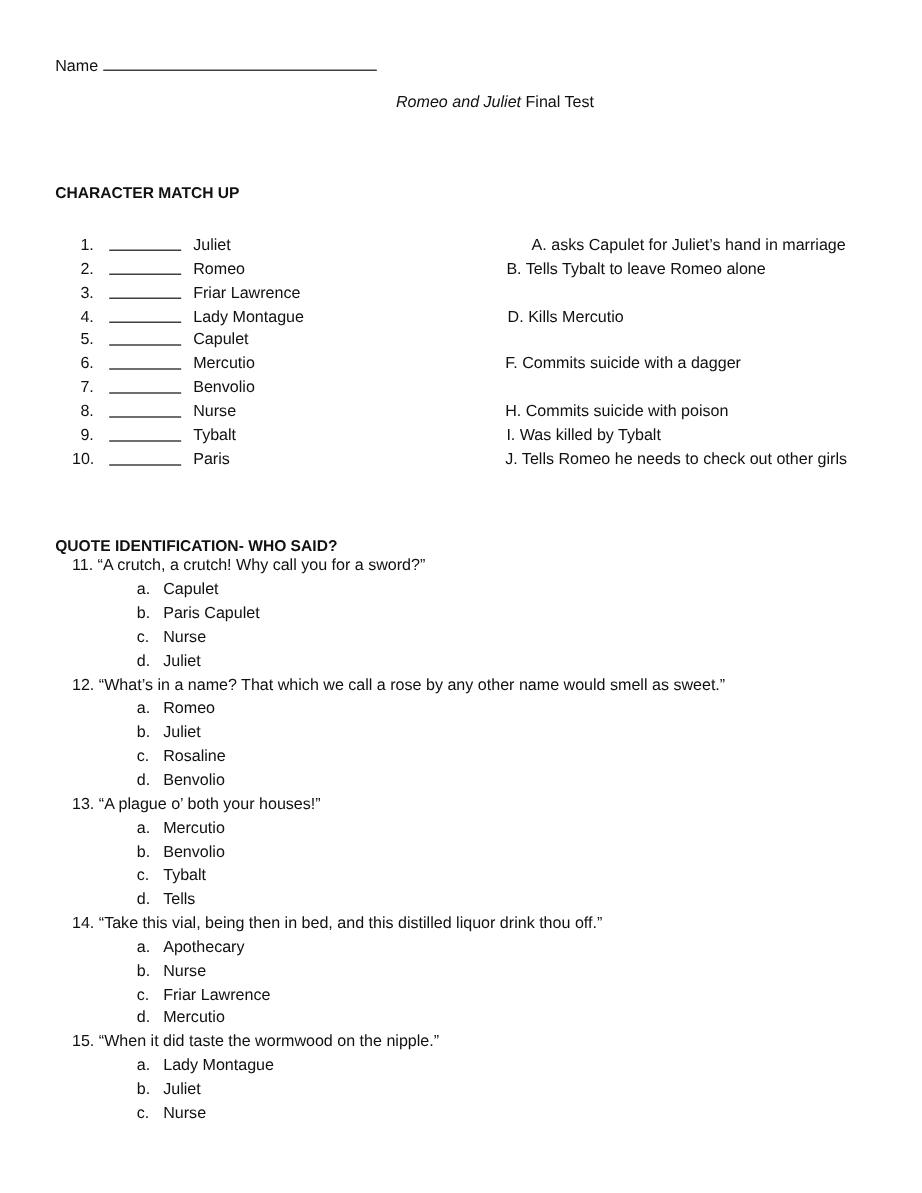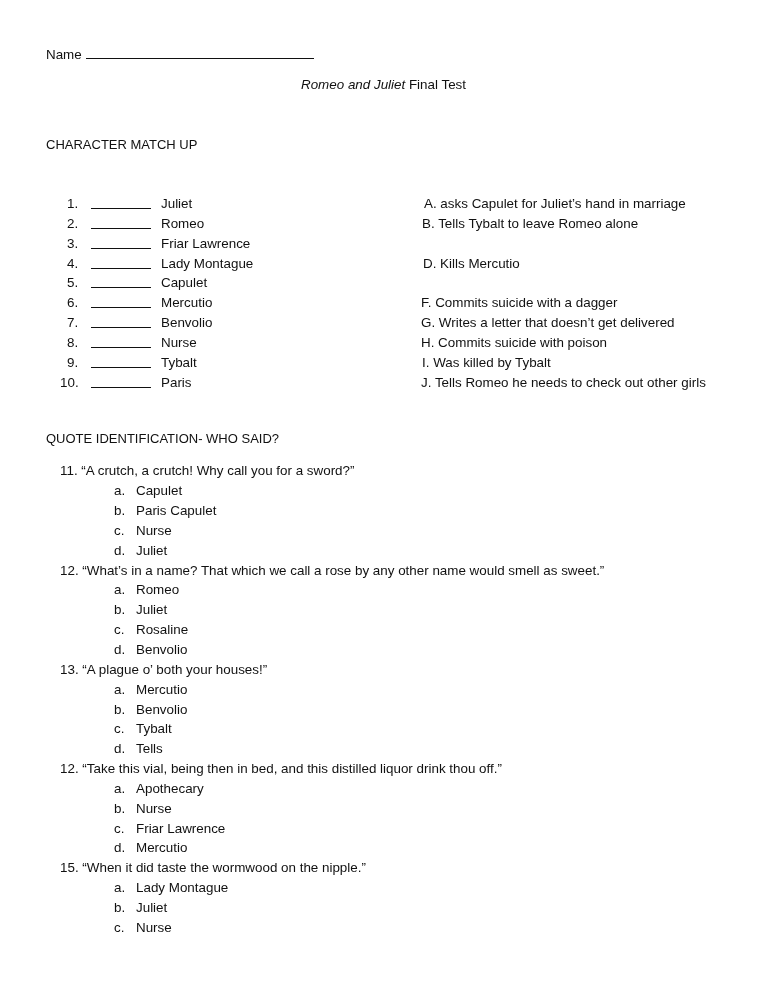--- a/index.html
+++ b/index.html
@@ -10,22 +10,22 @@
     body {
       width: 768px;
       height: 994px;
       position: relative;
       overflow: hidden;
       font-family: "Liberation Sans", sans-serif;
       font-size: 13.4px;
       color: #111111;
     }
     .abs { position: absolute; white-space: nowrap; line-height: 16px; }
-    .bold { font-weight: normal; }
-    .italic { font-style: italic; }
+    .bold { font-weight: bold; margin-top: 16px; }
+    .italic { font-style: italic; margin-left: 29px; }
 
     
     #name-row { left: 46px; top: 46px; }
     #name-row .blank {
       display: inline-block;
       width: 228px;
       border-bottom: 1px solid #111;
       height: 12px;
       margin-left: 4px;
       vertical-align: baseline;
@@ -65,21 +65,21 @@
   <span class="italic">Romeo and Juliet</span><span> Final Test</span>
 </div>
 
 <div id="heading-match" class="abs bold section-heading">CHARACTER MATCH UP</div>
 
 <div>
   <div class="match-row abs" style="top:196px">
     <span class="match-num">1.</span>
     <span class="match-blank"></span>
     <span class="match-name">Juliet</span>
-    <span class="match-desc" style="left:424px">A. asks Capulet for Juliet’s hand in marriage</span>
+    <span class="match-desc" style="left:443px">A. asks Capulet for Juliet’s hand in marriage</span>
   </div>
   <div class="match-row abs" style="top:216px">
     <span class="match-num">2.</span>
     <span class="match-blank"></span>
     <span class="match-name">Romeo</span>
     <span class="match-desc" style="left:422px">B. Tells Tybalt to leave Romeo alone</span>
   </div>
   <div class="match-row abs" style="top:236px">
     <span class="match-num">3.</span>
     <span class="match-blank"></span>
@@ -99,21 +99,20 @@
   <div class="match-row abs" style="top:295px">
     <span class="match-num">6.</span>
     <span class="match-blank"></span>
     <span class="match-name">Mercutio</span>
     <span class="match-desc" style="left:421px">F. Commits suicide with a dagger</span>
   </div>
   <div class="match-row abs" style="top:315px">
     <span class="match-num">7.</span>
     <span class="match-blank"></span>
     <span class="match-name">Benvolio</span>
-    <span class="match-desc" style="left:421px">G. Writes a letter that doesn’t get delivered</span>
   </div>
   <div class="match-row abs" style="top:335px">
     <span class="match-num">8.</span>
     <span class="match-blank"></span>
     <span class="match-name">Nurse</span>
     <span class="match-desc" style="left:421px">H. Commits suicide with poison</span>
   </div>
   <div class="match-row abs" style="top:355px">
     <span class="match-num">9.</span>
     <span class="match-blank"></span>
@@ -179,21 +178,21 @@
     </div>
   <div class="opt-row abs" style="top:721px">
       <span class="opt-letter">c.</span>
       <span class="opt-text">Tybalt</span>
     </div>
   <div class="opt-row abs" style="top:741px">
       <span class="opt-letter">d.</span>
       <span class="opt-text">Tells</span>
     </div>
 
-  <div class="q-row abs" style="top:761px">12. “Take this vial, being then in bed, and this distilled liquor drink thou off.”</div>
+  <div class="q-row abs" style="top:761px">14. “Take this vial, being then in bed, and this distilled liquor drink thou off.”</div>
   <div class="opt-row abs" style="top:781px">
       <span class="opt-letter">a.</span>
       <span class="opt-text">Apothecary</span>
     </div>
   <div class="opt-row abs" style="top:801px">
       <span class="opt-letter">b.</span>
       <span class="opt-text">Nurse</span>
     </div>
   <div class="opt-row abs" style="top:821px">
       <span class="opt-letter">c.</span>

